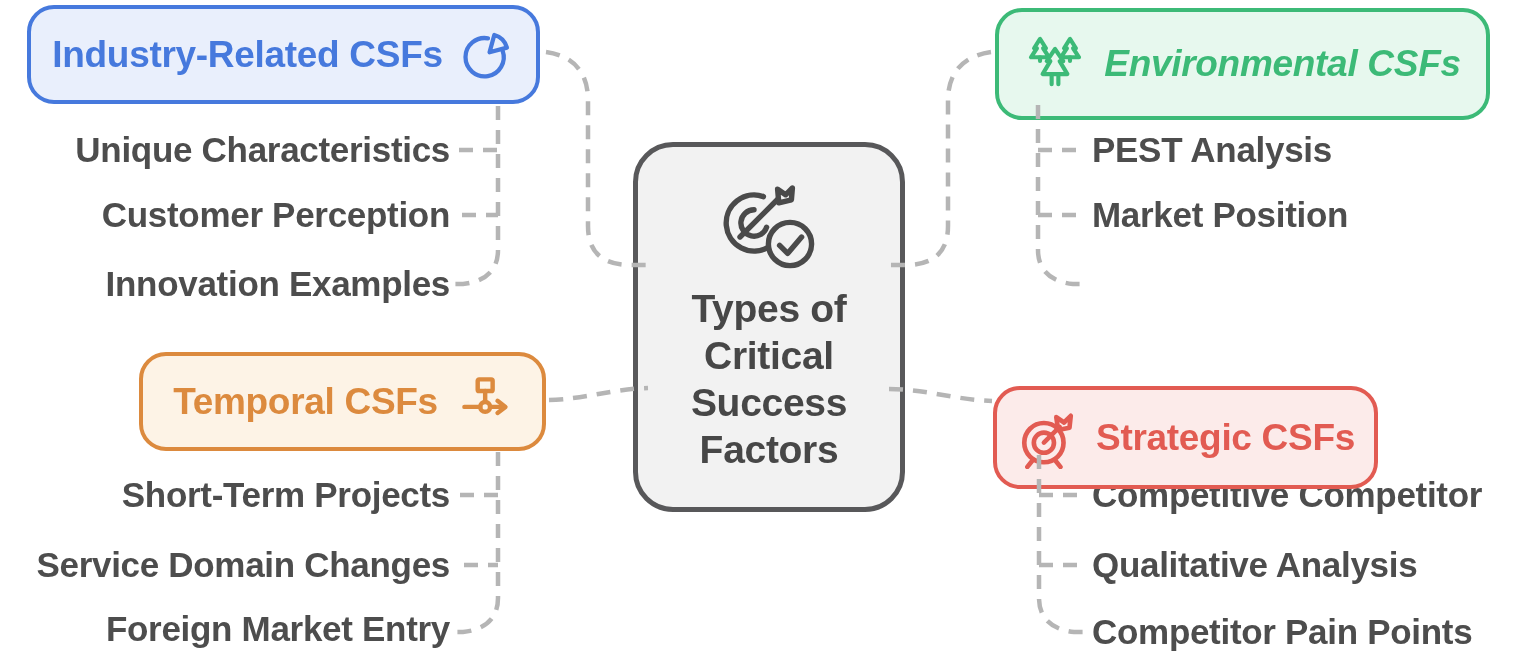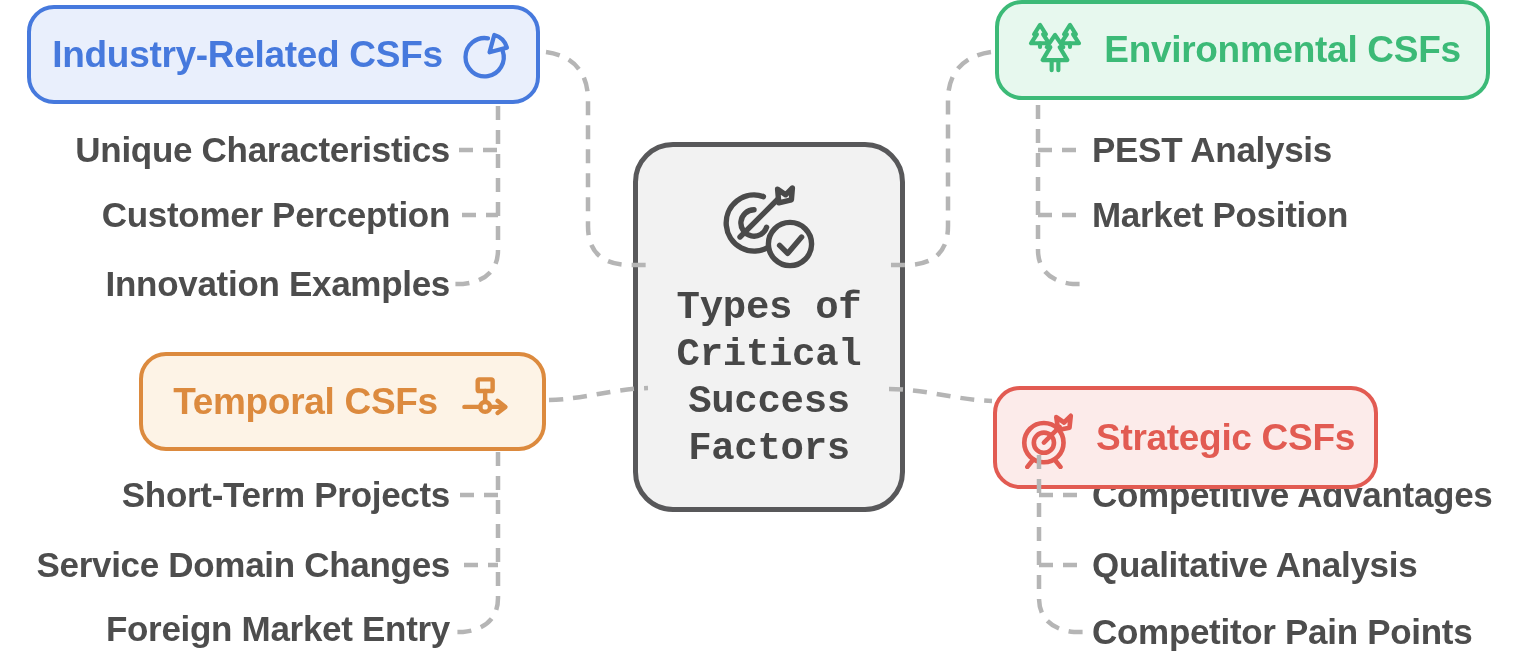--- a/index.html
+++ b/index.html
@@ -21,21 +21,21 @@
     gap:18px;white-space:nowrap;
   }
   .box-label{font-size:37px;font-weight:600;letter-spacing:-0.3px;}
   .box svg{fill:none;stroke:var(--c);stroke-linecap:round;stroke-linejoin:round;flex:none;}
   .fill-bg{fill:var(--bg);}
   
   #center-node{
     position:absolute;z-index:2;box-sizing:border-box;
     left:633px;top:142px;width:272px;height:370px;
     background:var(--center-bg,#f2f2f2);border:5px solid var(--center-border,#58585a);
-    border-radius:40px;display:flex;flex-direction:column;align-items:center;font-family:Liberation Mono, monospace;
+    border-radius:40px;display:flex;flex-direction:column;align-items:center;
   }
   #center-node svg{margin-top:36px;fill:none;stroke:var(--center-icon,#4a4a4a);
     stroke-linecap:round;stroke-linejoin:round;flex:none;}
   #center-label{
     margin-top:14px;width:218px;text-align:center;
     font-size:39px;line-height:47px;font-weight:600;color:var(--center-text,#474747);
     letter-spacing:-0.3px;
   }
   
   .item{
@@ -75,21 +75,21 @@
   </svg>
 
   <div class="box" style="left: 27px; top: 5px; width: 513px; height: 99px; --c: #4679dd; --bg: #e9effc;">
     <span class="box-label">Industry-Related CSFs</span>
     <svg width="54" height="54" viewBox="0 0 24 24" stroke-width="1.9">
       <path d="M18.5 10.1A8.5 8.5 0 1 1 12 4.6"></path>
       <path d="M12.7 10.8 L14.8 3.1 A8 8 0 0 1 20.4 8.7 Z"></path>
     </svg>
   </div>
 
-  <div class="box" style="left: 995px; top: 0; width: 495px; height: 100px; --c: #3cba77; --bg: #e7f8ee;">
+  <div class="box" style="left: 995px; top: 8px; width: 495px; height: 112px; font-style: italic; --c: #3cba77; --bg: #e7f8ee;">
     <svg width="62" height="62" viewBox="0 0 24 24" stroke-width="1.6">
       <path d="M6.2 2.3 L3.9 5.9 H5 L2.7 9.4 H9.7 L7.4 5.9 H8.5 Z"></path>
       <path d="M6.2 9.4 V10.8"></path>
       <path d="M17.8 2.3 L15.5 5.9 H16.6 L14.3 9.4 H21.3 L19 5.9 H20.1 Z"></path>
       <path d="M17.8 9.4 V10.8"></path>
       <path class="fill-bg" d="M12 6.2 L8.8 10.9 H10.2 L7.2 15.9 H16.8 L13.8 10.9 H15.2 Z"></path>
       <path d="M10.7 15.9 V19.8 M13.3 15.9 V19.8"></path>
     </svg>
     <span class="box-label">Environmental CSFs</span>
   </div>
@@ -133,17 +133,17 @@
   <div class="item item-l" style="top:194px">Customer Perception</div>
   <div class="item item-l" style="top:263px">Innovation Examples</div>
 
   <div class="item item-r" style="top:129px">PEST Analysis</div>
   <div class="item item-r" style="top:194px">Market Position</div>
 
   <div class="item item-l" style="top:544px">Service Domain Changes</div>
   <div class="item item-l" style="top:474px">Short-Term Projects</div>
   <div class="item item-l" style="top:608px">Foreign Market Entry</div>
 
-  <div class="item item-r" style="top:474px">Competitive Advantages</div>
+  <div class="item item-r" style="top:474px">Competitive Competitor</div>
   <div class="item item-r" style="top:544px">Qualitative Analysis</div>
   <div class="item item-r" style="top:611px">Competitor Pain Points</div>
 
 </div>
 
 </body></html>

